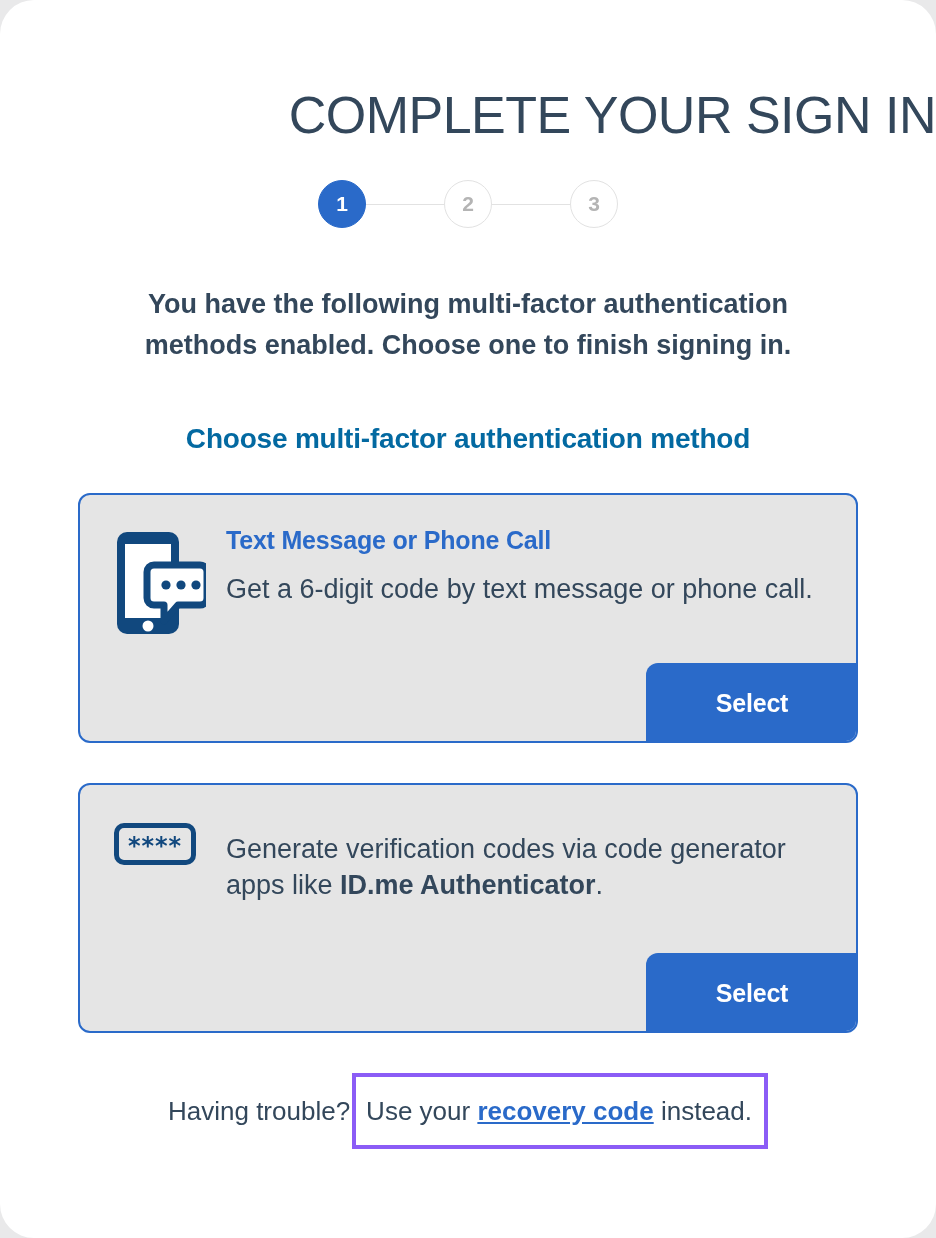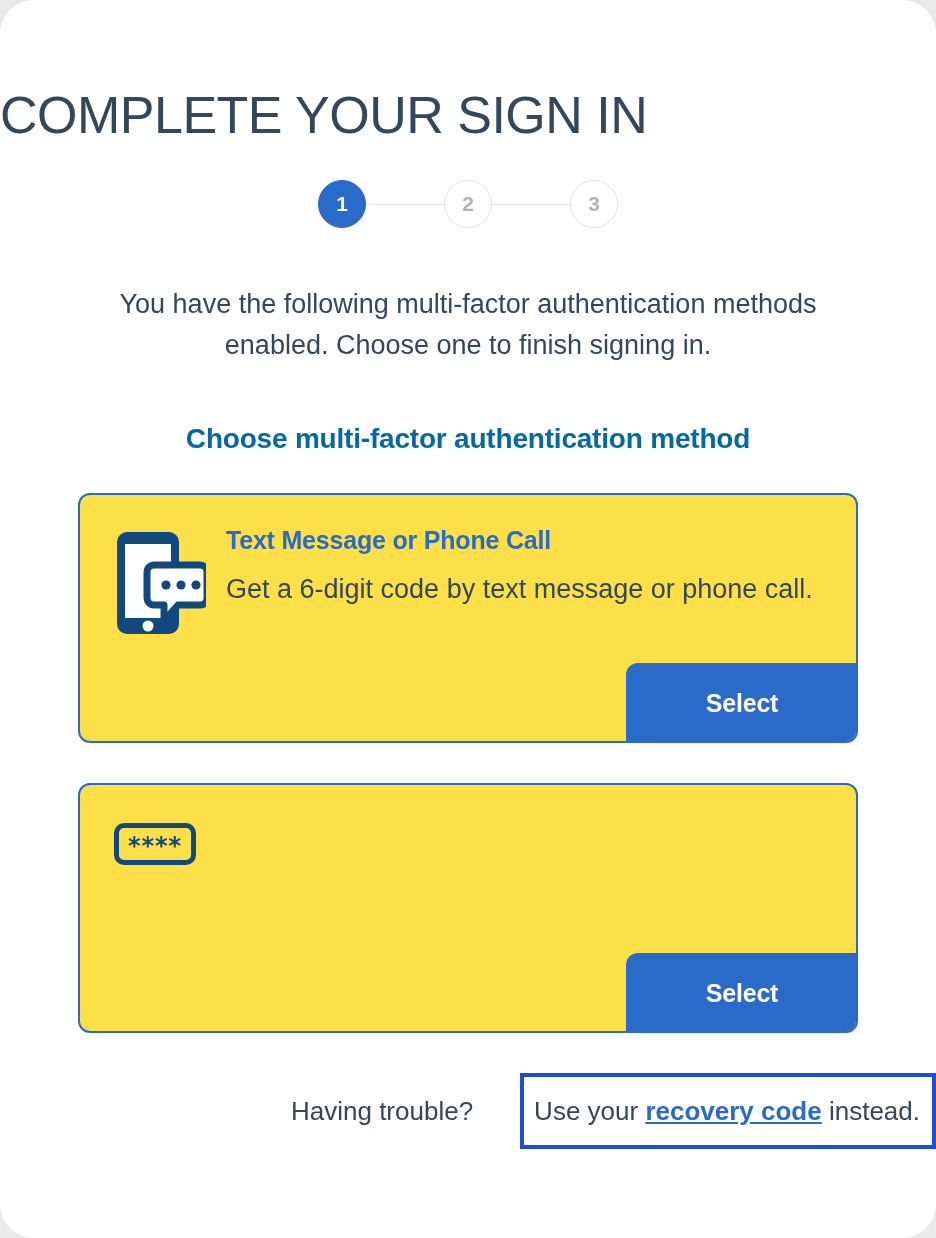--- a/index.html
+++ b/index.html
@@ -29,21 +29,21 @@
     position: absolute;
     left: 0;
     top: 0;
     width: 936px;
   }
 
   
   .page-title {
     margin: 0;
     padding-top: 84px;
-    text-align: left;
+    text-align: right;
     color: #33475b;
     font-size: 52px;
     line-height: 62px;
     font-weight: 400;
     letter-spacing: -0.5px;
   }
 
   
   .stepper {
     margin-top: 34px;
@@ -81,21 +81,21 @@
   }
 
   
   .intro {
     margin: 0;
     padding-top: 56px;
     text-align: center;
     color: #33475b;
     font-size: 27px;
     line-height: 41px;
-    font-weight: 400;
+    font-weight: 700;
     padding-left: 100px;
     padding-right: 100px;
   }
 
   
   .section-heading {
     margin: 0;
     padding-top: 56px;
     text-align: center;
     color: #0369a1;
@@ -107,21 +107,21 @@
 
   
   .methods {
     padding: 0 78px;
     margin-top: 37px;
   }
   .method-card {
     position: relative;
     border: 2px solid #2a6ac9;
     border-radius: 12px;
-    background: #fde047;
+    background: #e5e5e5;
     box-sizing: border-box;
     height: 250px;
     margin-bottom: 40px;
     overflow: hidden;
   }
   .method-body {
     display: flex;
     padding: 30px 26px 0 34px;
   }
   .method-icon {
@@ -151,21 +151,21 @@
     font-size: 27px;
     line-height: 36px;
     font-weight: 400;
   }
   .method-desc b { font-weight: 700; }
 
   .select-button {
     position: absolute;
     right: -2px;
     bottom: -2px;
-    width: 232px;
+    width: 212px;
     height: 80px;
     background: #2a6ac9;
     color: #ffffff;
     border: none;
     border-radius: 12px 0 10px 0;
     font-family: "Liberation Sans", sans-serif;
     font-size: 25px;
     font-weight: 700;
     cursor: pointer;
     letter-spacing: -0.2px;
@@ -192,31 +192,30 @@
     font-family: "DejaVu Sans", sans-serif;
     line-height: 1;
   }
   .code-icon span { transform: translateY(2px); }
 
   
   .footer {
     margin-top: 12px;
     display: flex;
     align-items: center;
-    justify-content: flex-end;
+    justify-content: center;
     font-size: 26px;
     line-height: 36px;
     color: #33475b;
-    gap: 45px;
   }
   .footer-prefix {
     padding-right: 2px;
   }
   .highlight-box {
-    border: 4px solid #1d4ed8;
+    border: 4px solid #8b5cf6;
     padding: 16px 12px 16px 10px;
     box-sizing: border-box;
     background: transparent;
   }
   .recovery-link {
     color: #2a6ac9;
     font-weight: 700;
     text-decoration: underline;
     cursor: pointer;
   }
@@ -271,20 +270,21 @@
       </div>
 
       <div class="method-card">
         <div class="method-body">
           <div class="method-icon small">
             <div class="code-icon">
               <span>****</span>
             </div>
           </div>
           <div class="method-text">
+            <p class="method-desc"><span>Generate verification codes via code generator apps like </span><b>ID.me Authenticator</b><span>.</span></p>
           </div>
         </div>
         <button class="select-button">Select</button>
       </div>
 
     </div>
 
     <div class="footer">
       <span class="footer-prefix">Having trouble?</span>
       <span class="highlight-box"><span>Use your </span><a class="recovery-link">recovery code</a><span> instead.</span></span>

